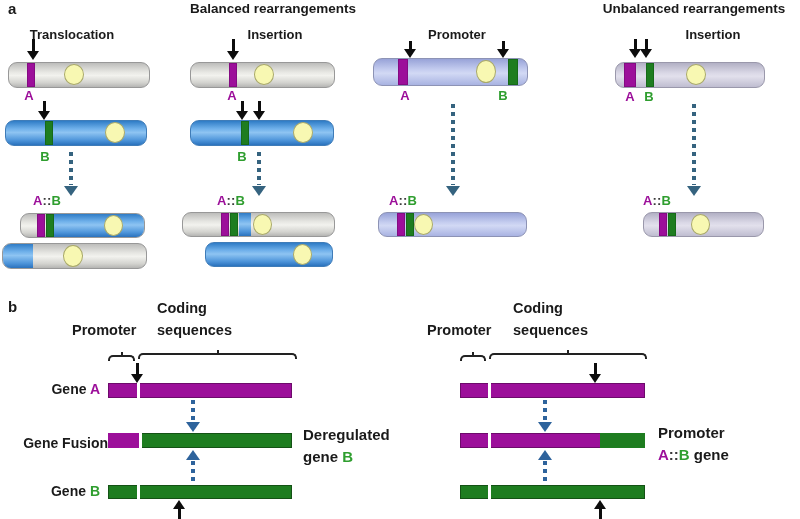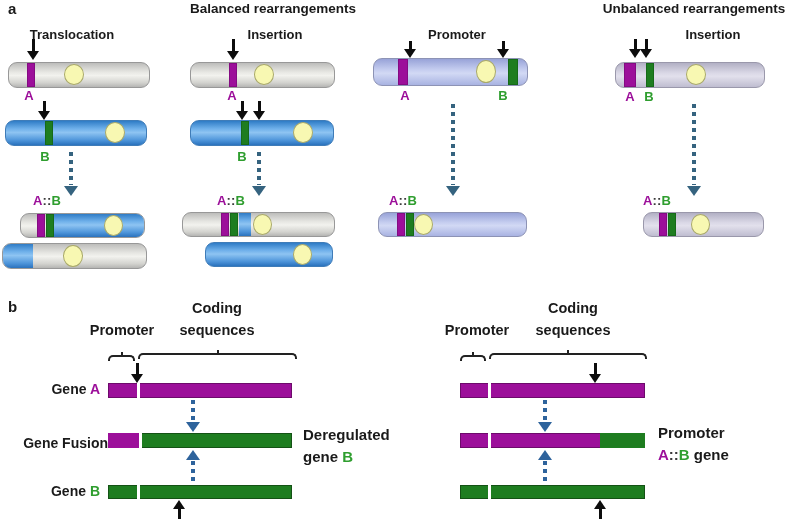--- a/index.html
+++ b/index.html
@@ -59,21 +59,21 @@
   
   .gbar { position:absolute; box-sizing:border-box; }
   .gbar.purple { background:var(--gene-a-purple,#9c0f9a); border:1px solid #6d0a6b; }
   .gbar.green  { background:var(--gene-b-green,#1e7d20); border:1px solid #145215; }
   .gseg { position:absolute; top:-1px; bottom:-1px; }
   .gseg.purple { background:var(--gene-a-purple,#9c0f9a); }
   .gseg.green  { background:var(--gene-b-green,#1e7d20); }
   .gseg.gap    { background:#ffffff; }
   .blabel { font-size:14px; text-align:right; }
   .ann { font-size:15px; }
-  .map-lbl { font-size:14.5px; text-align:center; }
+  .map-lbl { font-size:14.5px; text-align:left; }
 </style>
 </head>
 <body>
 
 <div id="fig">
 
   <div class="txt plab" style="left:8px; top:0px;">a</div>
   <div class="txt hdr" style="left:588px; top:1px; width:212px;">Unbalanced rearrangements</div>
   <div class="txt hdr" style="left:168px; top:1px; width:210px;">Balanced rearrangements</div>
 

